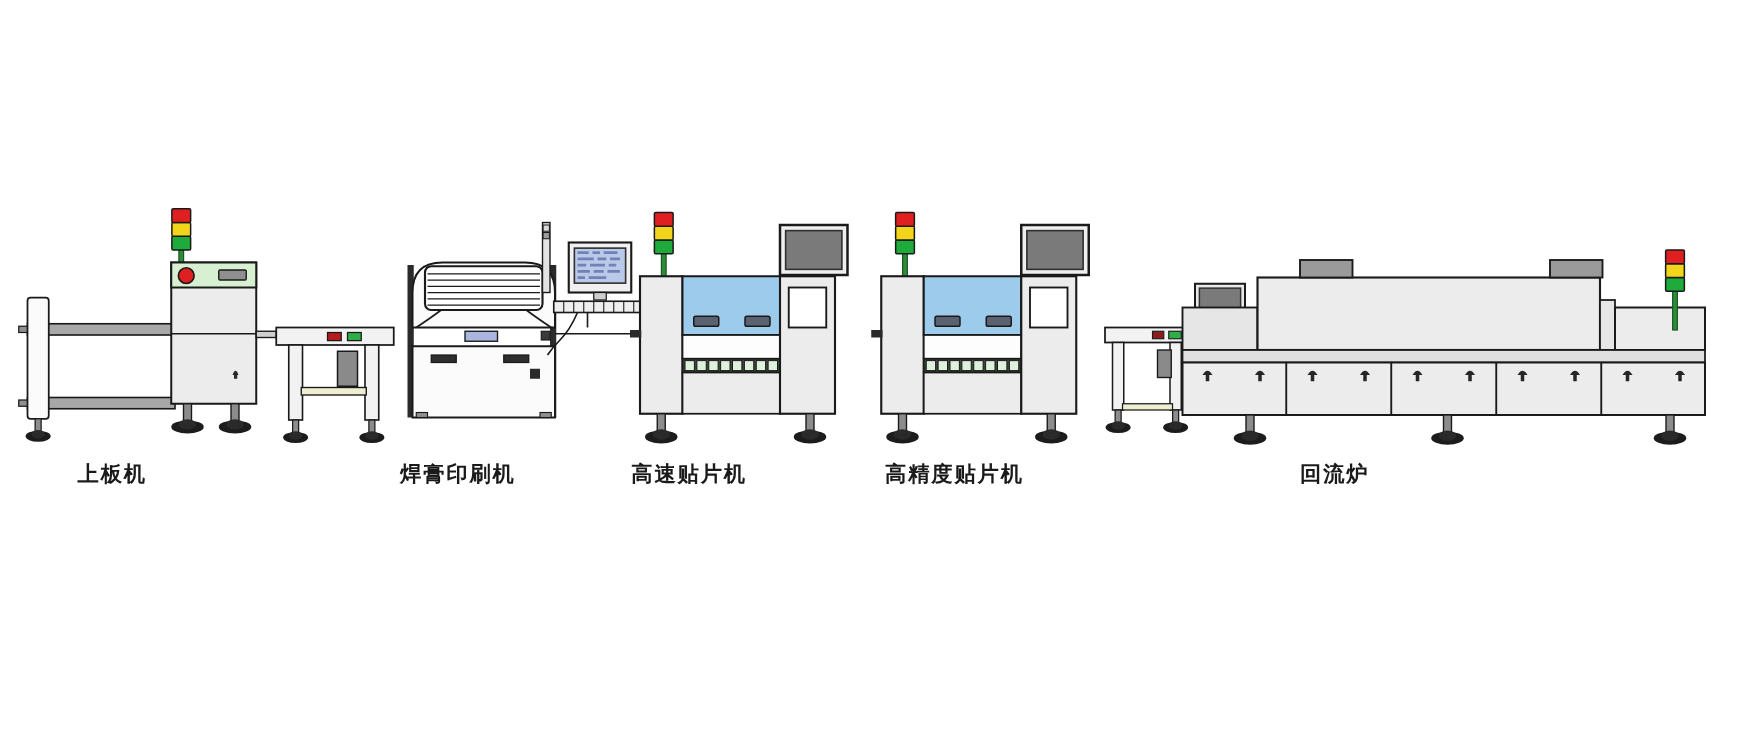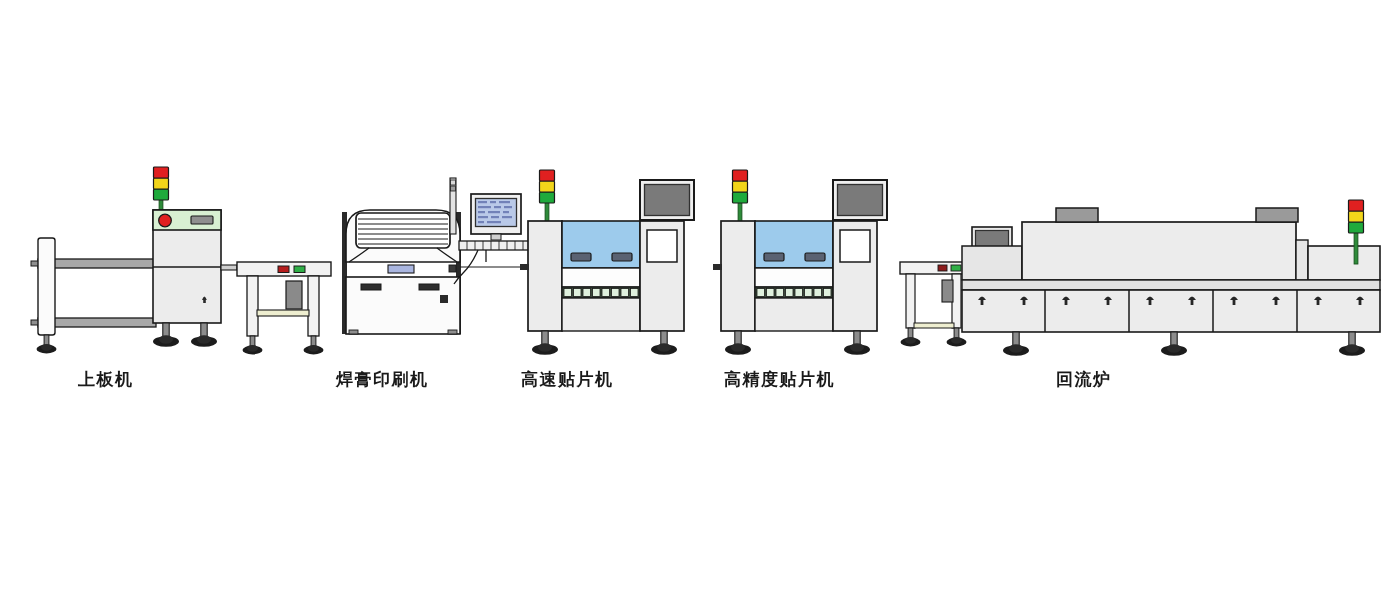--- a/index.html
+++ b/index.html
@@ -9,21 +9,21 @@
   }
   body {
     width: 1400px;
     height: 600px;
     font-family: "Liberation Sans", "DejaVu Sans", sans-serif;
     overflow: hidden;
     position: relative;
   }
   #stage {
     position: absolute;
-    left: 16px; top: 0;
+    left: 0; top: 0;
     width: 1212px;
     height: 600px;
   }
   svg#line {
     display: block;
     width: 1400px;
     height: 600px;
   }
   .lbl {
     font-family: "DejaVu Sans", "Liberation Sans", sans-serif;

